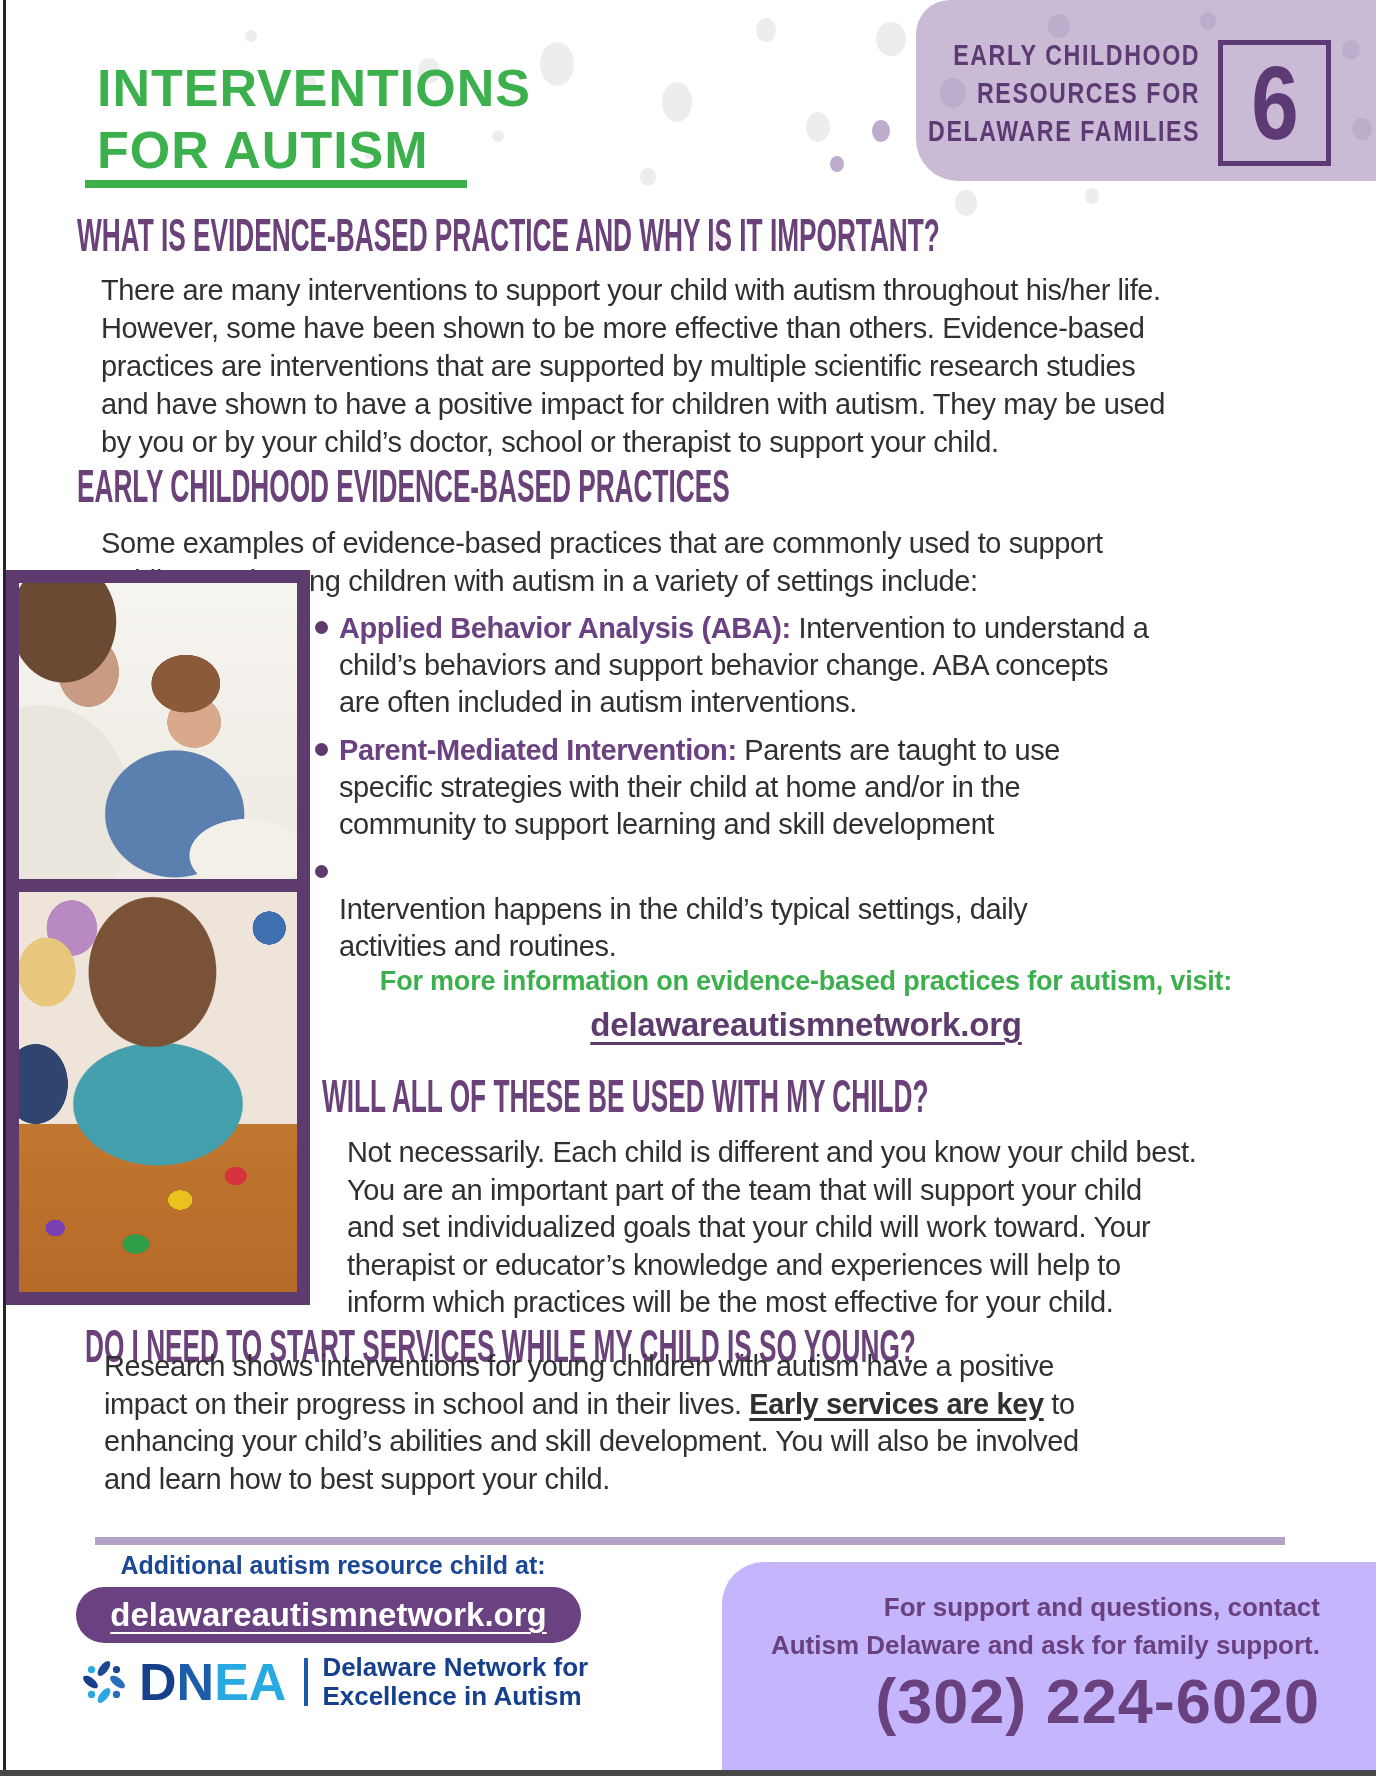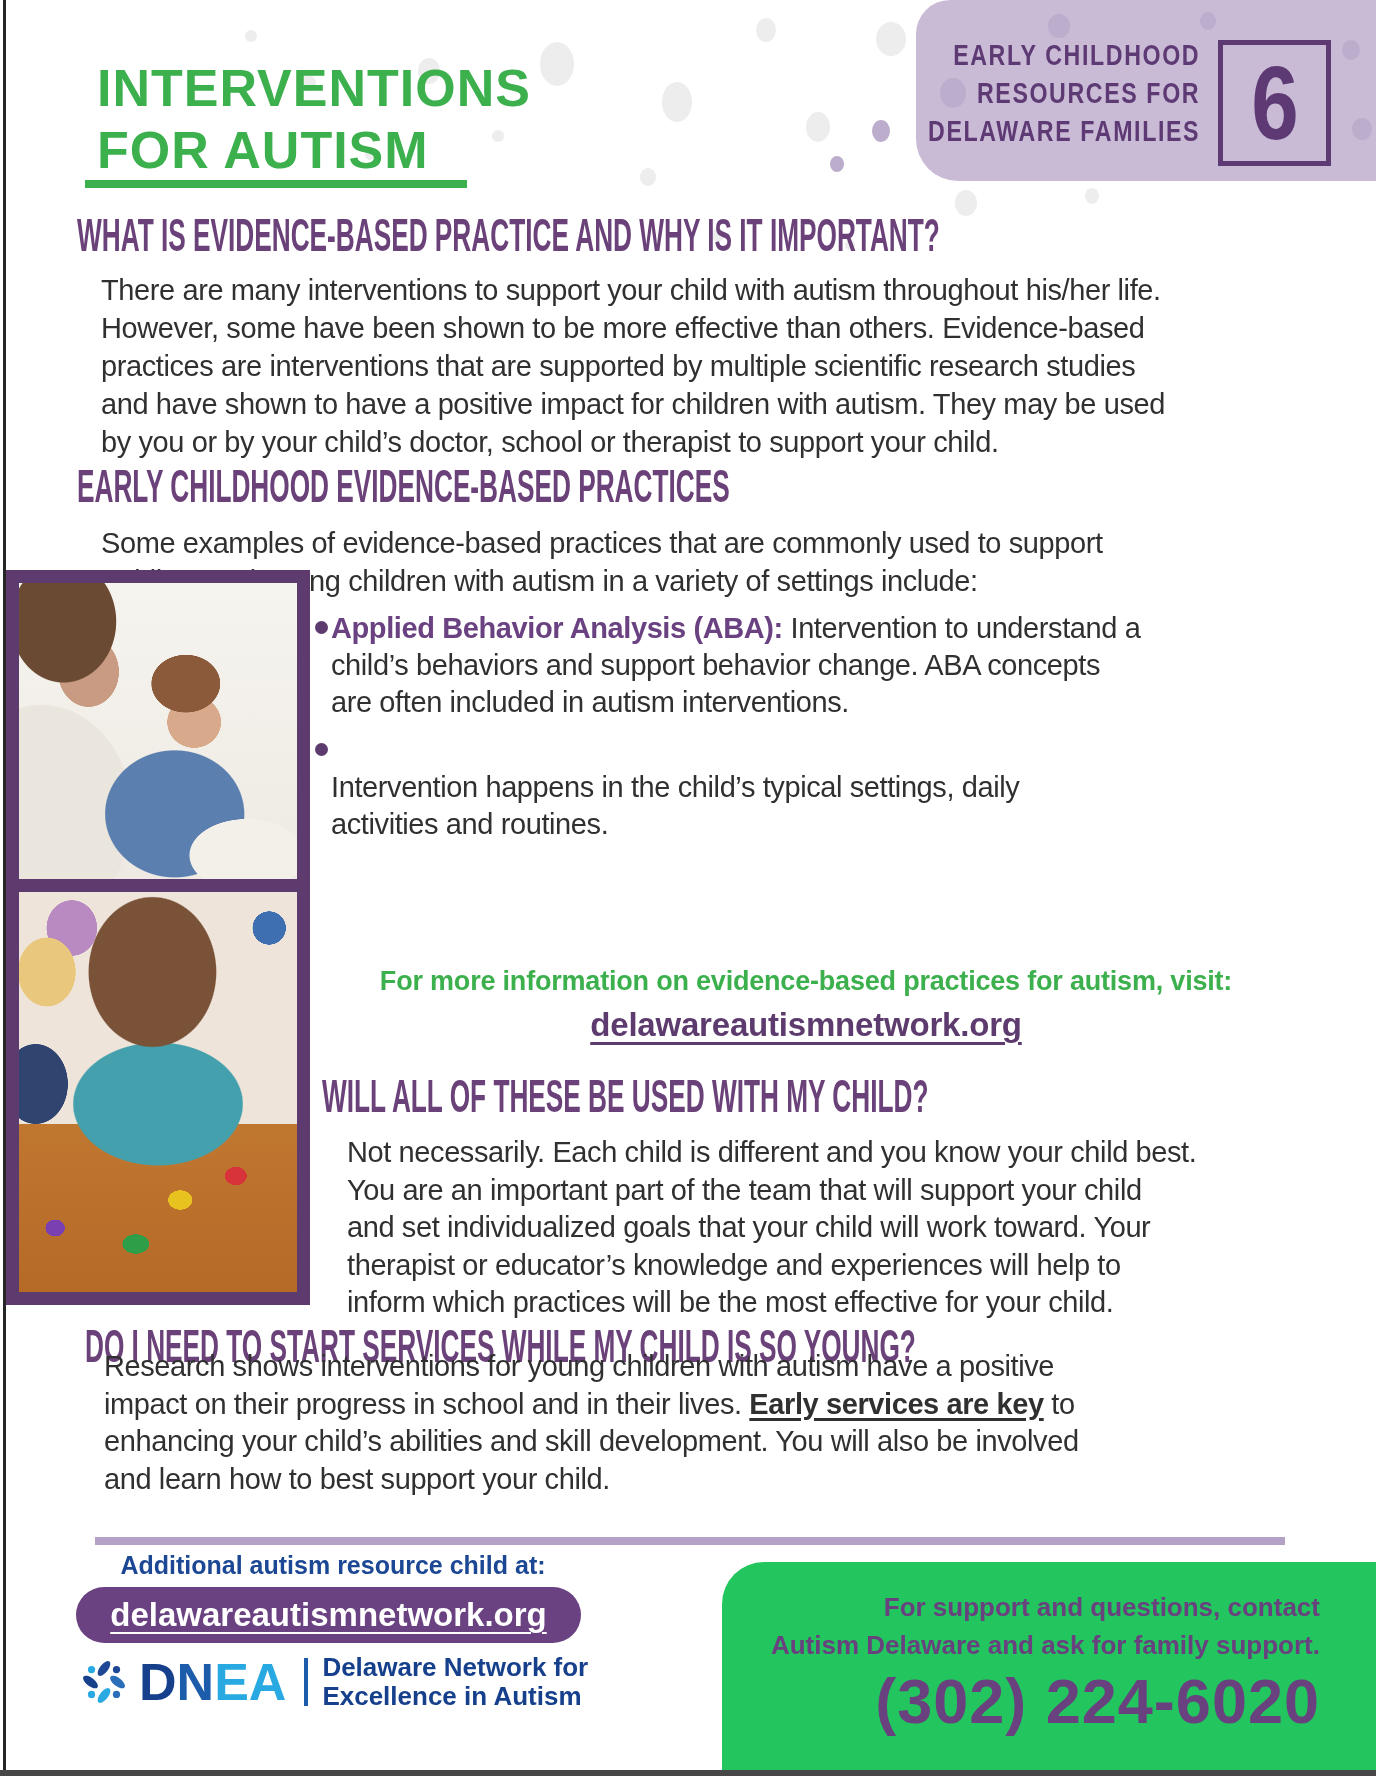--- a/index.html
+++ b/index.html
@@ -79,21 +79,21 @@
       radial-gradient(ellipse 20px 16px at 58% 77%, #e8c21f 0 60%, rgba(0,0,0,0) 61%),
       radial-gradient(ellipse 18px 15px at 78% 71%, #d8323a 0 60%, rgba(0,0,0,0) 61%),
       radial-gradient(ellipse 16px 14px at 13% 84%, #7a3fb0 0 60%, rgba(0,0,0,0) 61%),
       radial-gradient(ellipse 22px 16px at 42% 88%, #2e9e48 0 60%, rgba(0,0,0,0) 61%),
       linear-gradient(180deg, #efe4da 0%, #efe4da 58%, #c0772f 58%, #b56a28 100%);
   }
 
   
   .bullets { position:absolute; left:311px; top:610px; width:930px; margin:0; padding:0; list-style:none; }
   .bullets li {
-    position:relative; padding-left:20px; margin:0 0 11px 0;
+    position:relative; padding-left:28px; margin:0 0 11px 0;
     font-size:29px; line-height:37px; letter-spacing:-0.4px;
     color:#303030; white-space:pre-line;
   }
   .bullets .dot { position:absolute; left:4px; top:11px; width:13px; height:13px; border-radius:50%; background:#5d3b6e; }
   .term { font-weight:700; color:#6a4181; }
 
   .cta {
     position:absolute; left:326px; top:966px; width:960px; margin:0; text-align:center;
     font-size:27px; font-weight:700; color:#3cb04d; letter-spacing:-0.2px;
   }
@@ -124,21 +124,21 @@
   .logo-row { position:absolute; left:78px; top:1654px; height:56px; display:flex; align-items:center; }
   .logo-mark { width:52px; height:52px; margin-right:9px; }
   .dnea { font-size:52px; font-weight:800; letter-spacing:0; line-height:1; }
   .dnea .d { color:#16408c; } .dnea .n { color:#1d5cab; } .dnea .ea { color:#29a9e1; }
   .logo-bar { width:4px; height:48px; background:#1d5cab; margin:0 14px 0 18px; }
   .tagline { font-size:26px; font-weight:700; color:#16408c; line-height:29px; white-space:pre-line; }
 
   
   .fr-box {
     position:absolute; left:722px; top:1562px; width:654px; height:214px;
-    background:#22c55e; border-radius:42px 0 0 0;
+    background:#c4b5fd; border-radius:42px 0 0 0;
     padding:26px 56px 0 0; text-align:right;
   }
   .fr-line { margin:0; font-size:26px; font-weight:700; color:#69417f; line-height:38px; }
   .fr-phone { margin:6px 0 0 0; font-size:63px; font-weight:700; color:#69417f; letter-spacing:1px; line-height:1; }
 
   .bottom-bar { position:absolute; left:0; top:1770px; width:1376px; height:6px; background:#474747; }
 </style>
 </head>
 <body>
 
@@ -200,20 +200,23 @@
       <div class="scene scene1"></div>
     </div>
   <div class="photo-frame" style="top:879px; height:426px;">
       <div class="scene scene2"></div>
     </div>
 
   <ul class="bullets">
     <li><span class="dot"></span><span class="term">Applied Behavior Analysis (ABA):</span><span> Intervention to understand a
 child’s behaviors and support behavior change. ABA concepts
 are often included in autism interventions.</span></li>
+    <li><span class="dot"></span><span class="term">Parent-Mediated Intervention:</span><span> Parents are taught to use
+specific strategies with their child at home and/or in the
+community to support learning and skill development</span></li>
     <li><span class="dot"></span><span>
 Intervention happens in the child’s typical settings, daily
 activities and routines.</span></li>
   </ul>
 
   <p class="cta">For more information on evidence-based practices for autism, visit:</p>
   <a class="cta-link">delawareautismnetwork.org</a>
 
   <h2 class="h2" style="left:322px; top:1073px;">WILL ALL OF THESE BE USED WITH MY CHILD?</h2>
   <p class="para" style="left:331px; top:1118px; width:980px; line-height:37.5px;">Not necessarily. Each child is different and you know your child best.

